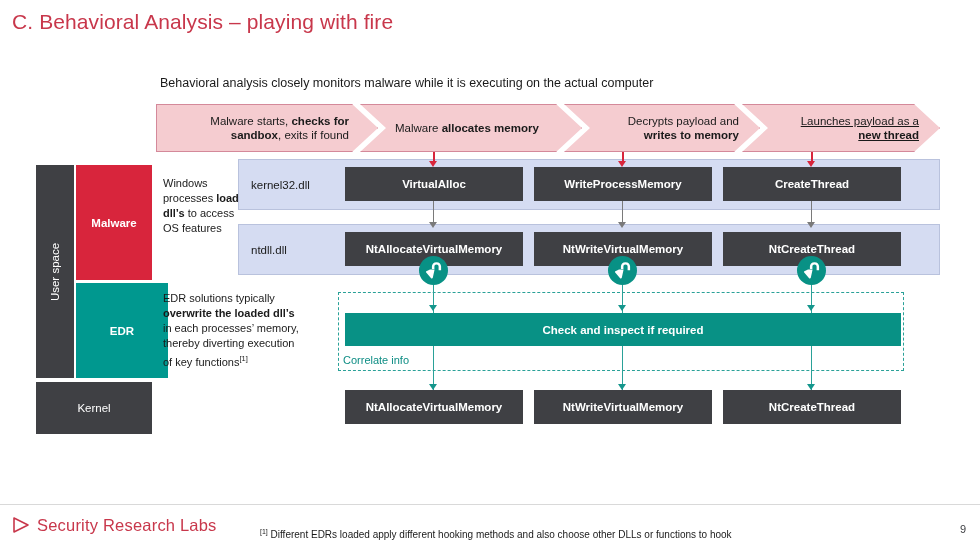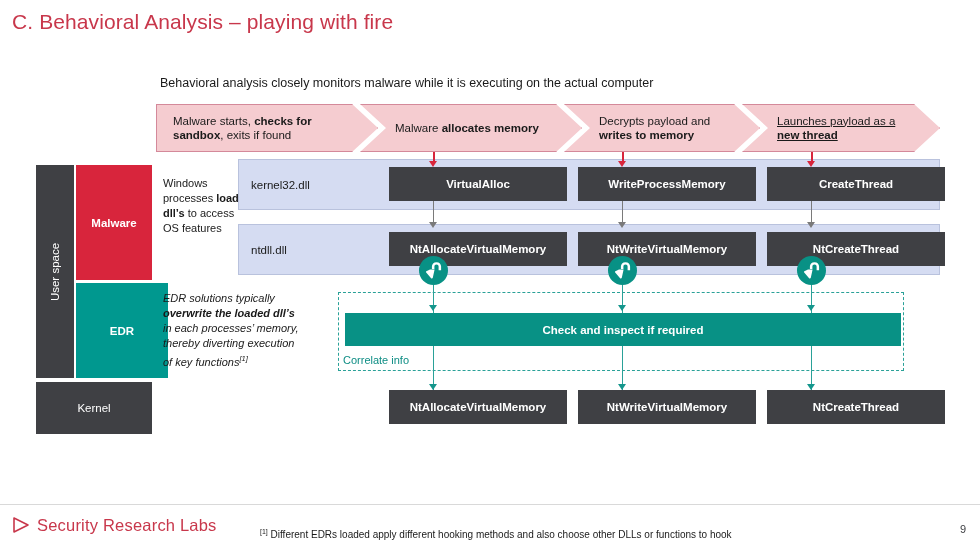--- a/index.html
+++ b/index.html
@@ -45,20 +45,21 @@
   }
   .subtitle b { font-weight: normal; }
 
   
   .chevron-band {
     position: absolute;
     left: 156px;
     top: 104px;
     width: 784px;
     height: 48px;
+    text-align: right;
   }
   .chev {
     position: absolute;
     top: 0;
     height: 48px;
     background: #f5ccd0;
     border: 1px solid #d4899a;
     box-sizing: border-box;
     display: flex;
     align-items: center;
@@ -141,21 +142,20 @@
     line-height: 15px;
     color: #1a1a1a;
   }
   .note-edr {
     position: absolute;
     left: 163px; top: 291px;
     width: 136px;
     font-size: 11px;
     line-height: 15px;
     color: #1a1a1a;
-    font-style: italic;
   }
   .note-windows b, .note-edr b { font-weight: bold; }
   .sup { font-size: 7.5px; vertical-align: super; }
 
   
   .dll-panel {
     position: absolute;
     left: 238px;
     width: 702px;
     background: #d5dcf2;
@@ -175,21 +175,20 @@
 
   
   .fnbox {
     position: absolute;
     height: 34px;
     background: #3f4044;
     display: flex; align-items: center; justify-content: center;
     color: #ffffff;
     font-size: 11.5px;
     font-weight: bold;
-    margin-left: 44px;
   }
   .col0 { left: 345px; width: 178px; }
   .col1 { left: 534px; width: 178px; }
   .col2 { left: 723px; width: 178px; }
 
   .row-k { top: 167px; }
   .row-n { top: 232px; }
   .row-b { top: 390px; }
 
   

